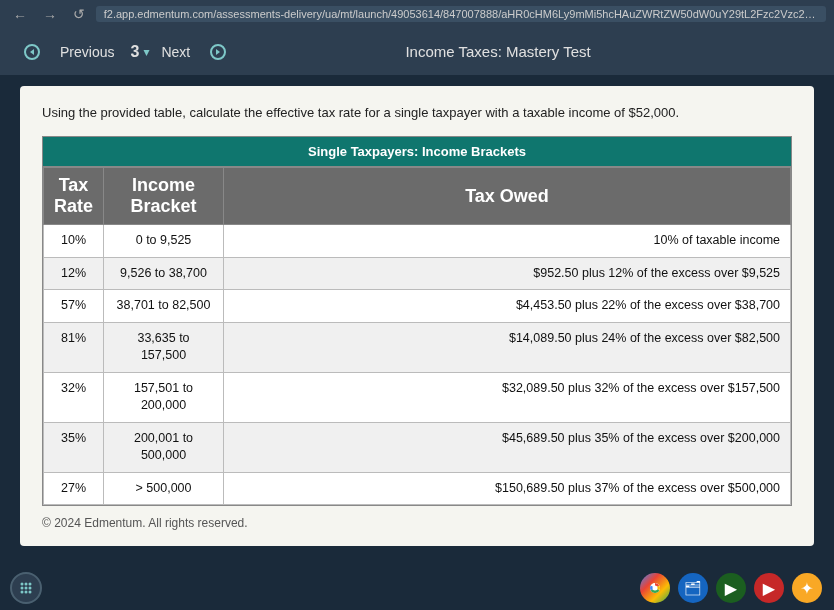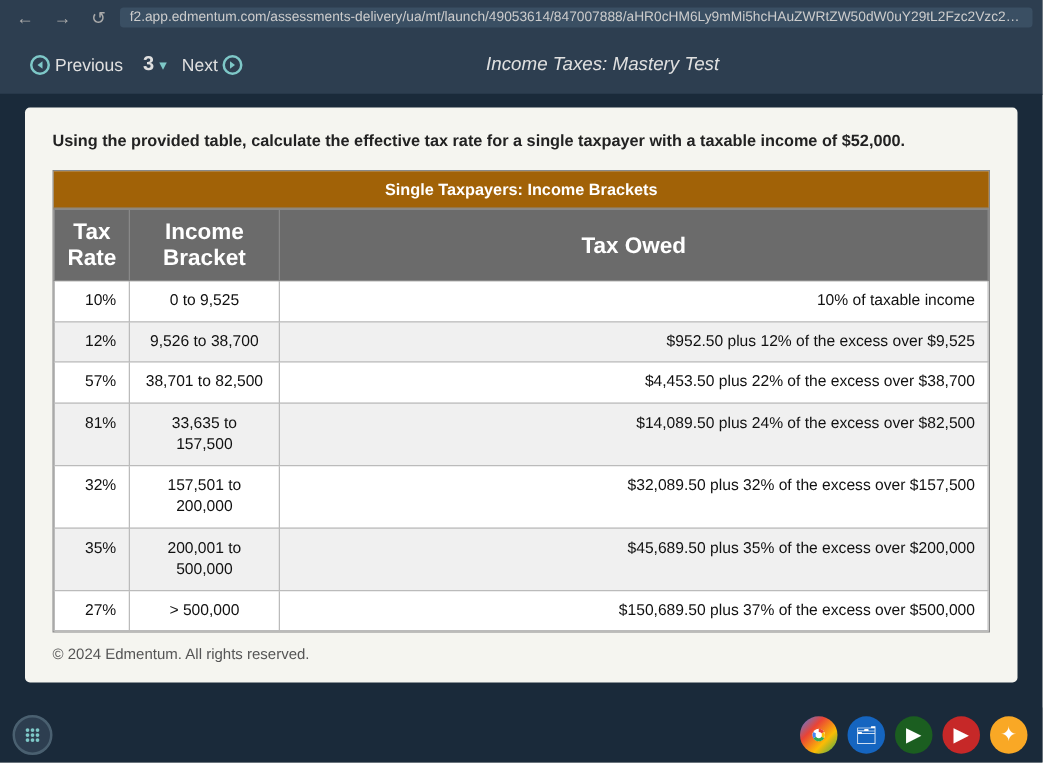--- a/index.html
+++ b/index.html
@@ -49,21 +49,21 @@
       gap: 0;
       border-bottom: 1px solid #1a2a3a;
     }
     .nav-btn {
       color: #e0e0e0;
       font-size: 14px;
       cursor: pointer;
       padding: 8px 12px;
       display: flex;
       align-items: center;
-      gap: 4px;
+      gap: 20px;
     }
     .nav-btn .circle-icon {
       width: 16px;
       height: 16px;
       border-radius: 50%;
       border: 2px solid #7ec8c8;
       display: inline-flex;
       align-items: center;
       justify-content: center;
     }
@@ -78,45 +78,43 @@
       font-size: 12px;
     }
     .page-title {
       color: #e0e0e0;
       font-size: 15px;
       font-weight: 500;
       margin-left: 16px;
       flex: 1;
       text-align: center;
       padding-right: 80px;
-      font-style: italic;
     }
 
     
     .content-area {
       background: #f5f5f0;
       margin: 10px 20px;
       padding: 18px 22px 14px;
       border-radius: 4px;
       height: 460px;
     }
     .question-text {
       font-size: 13px;
       color: #222;
       margin-bottom: 14px;
       line-height: 1.4;
-      font-weight: bold;
     }
 
     
     .table-wrapper {
       border: 1px solid #888;
     }
     .table-title {
-      background: #a16207;
+      background: #0f766e;
       color: #fff;
       text-align: center;
       font-size: 13px;
       font-weight: bold;
       padding: 7px 4px;
       border-bottom: 1px solid #888;
     }
     table {
       width: 100%;
       border-collapse: collapse;
@@ -136,21 +134,21 @@
       border: 1px solid #bbb;
       color: #111;
       background: #fff;
       vertical-align: top;
       line-height: 1.4;
     }
     table tbody tr:nth-child(even) td {
       background: #f0f0f0;
     }
     td:first-child {
-      text-align: right;
+      text-align: center;
       white-space: nowrap;
       width: 60px;
     }
     td:nth-child(2) {
       text-align: center;
       width: 120px;
     }
     td:nth-child(3) {
       text-align: right;
     }

